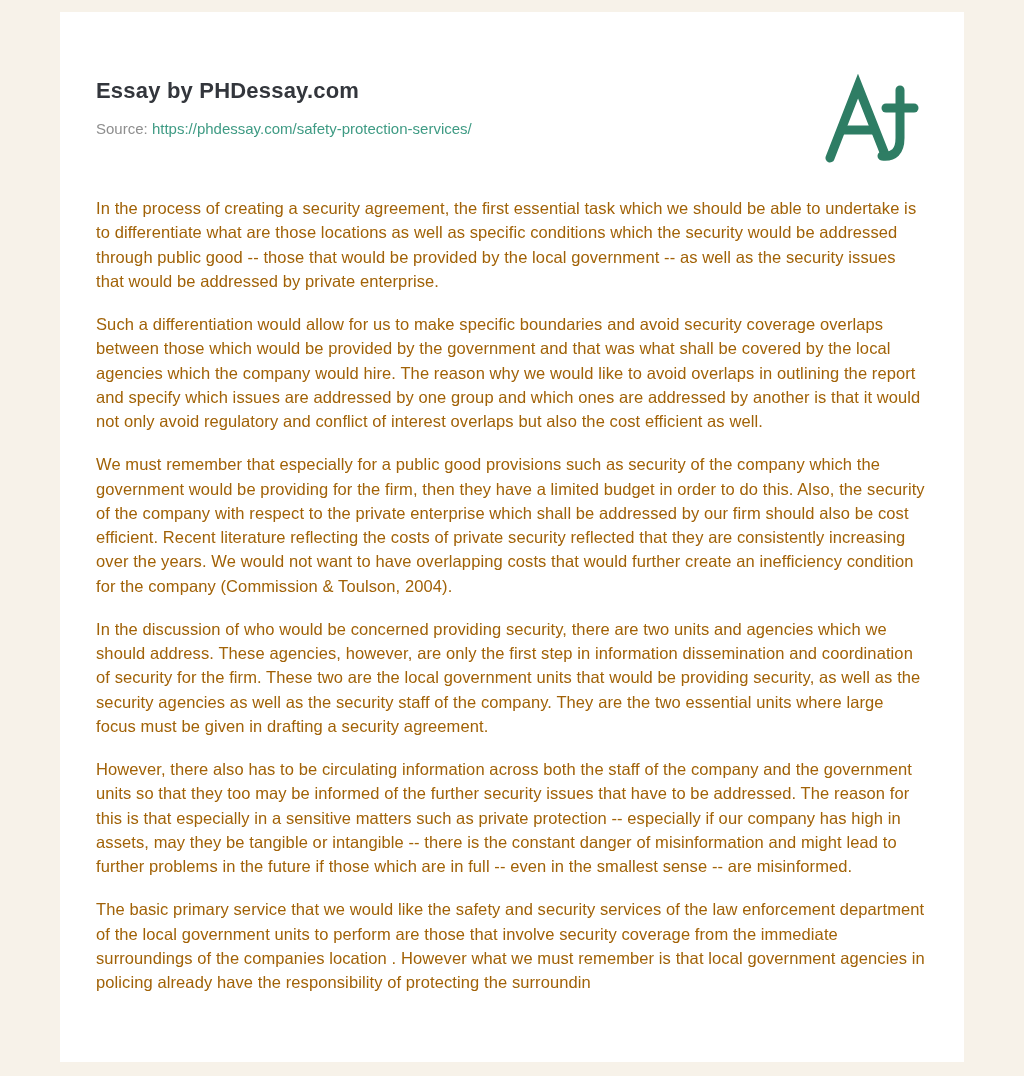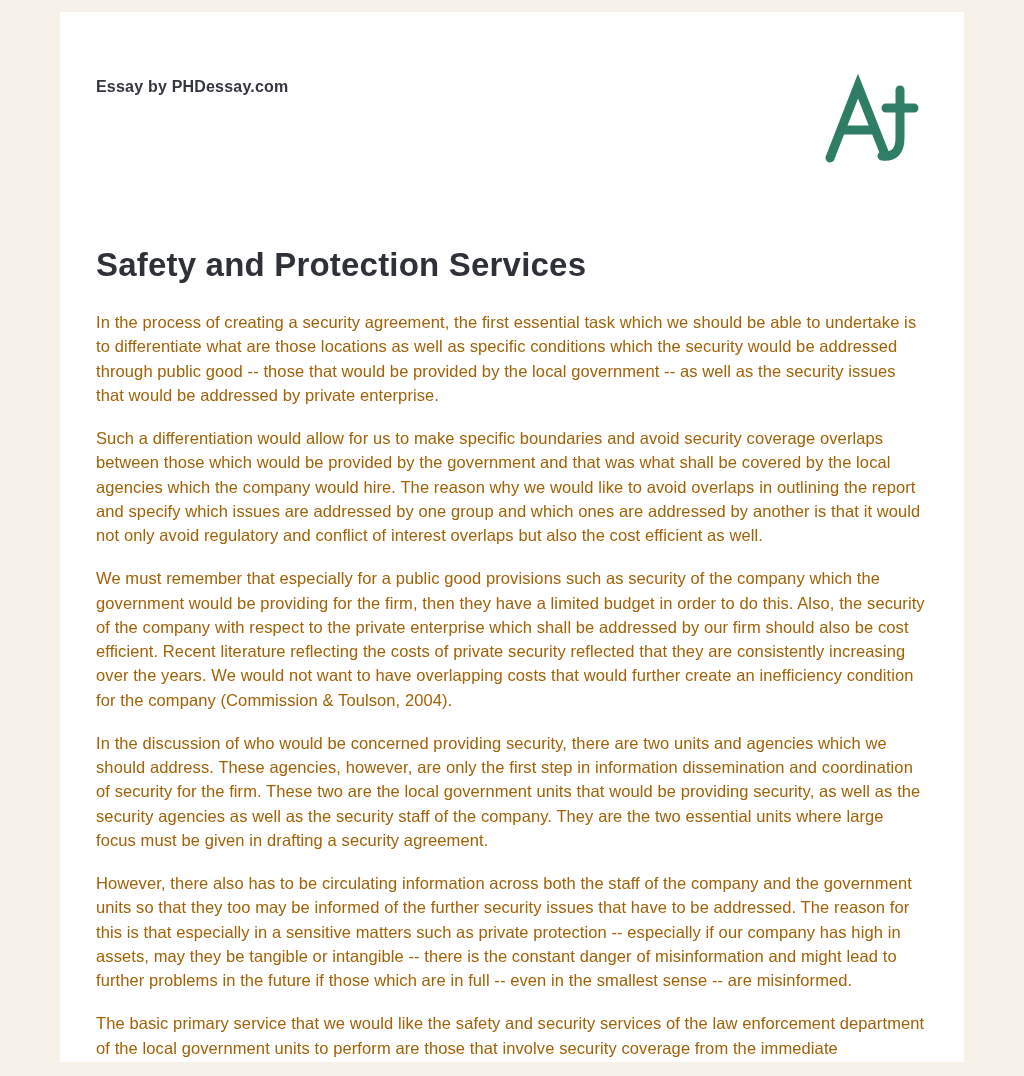--- a/index.html
+++ b/index.html
@@ -24,21 +24,21 @@
 
   .header-row {
     display: flex;
     justify-content: space-between;
     align-items: flex-start;
   }
 
   .header-left { }
 
   .essay-by {
-    font-size: 16px;
+    font-size: 22px;
     font-weight: bold;
     color: #33363c;
     letter-spacing: 0.2px;
   }
 
   .source-line {
     margin-top: 16px;
     font-size: 15px;
     color: #8e8e8e;
   }
@@ -74,35 +74,38 @@
   }
 </style>
 </head>
 <body>
 
 <div class="page-card">
 
   <div class="header-row">
     <div class="header-left">
       <div class="essay-by">Essay by PHDessay.com</div>
+      <div class="source-line">
+        <span>Source:</span>
+        <a href="#">https://phdessay.com/safety-protection-services/</a>
+      </div>
     </div>
 
     <div class="logo">
       <svg width="100" height="92" viewBox="0 0 100 92" fill="none">
 
         <path d="M10 84 L38 12 L64 78" stroke="#2e7d64" stroke-width="9" stroke-linecap="round" fill="none"></path>
         <path d="M22 56 L54 56" stroke="#2e7d64" stroke-width="9" stroke-linecap="round" fill="none"></path>
 
         <path d="M80 16 L80 64 Q80 84 62 82" stroke="#2e7d64" stroke-width="9" stroke-linecap="round" fill="none"></path>
         <path d="M66 34 L94 34" stroke="#2e7d64" stroke-width="9" stroke-linecap="round" fill="none"></path>
       </svg>
     </div>
   </div>
 
-  <h1 class="article-title">Safety and Protection Services</h1>
 
   <div class="article-body">
 
       <p>In the process of creating a security agreement, the first essential task which we should be able to undertake is to differentiate what are those locations as well as specific conditions which the security would be addressed through public good -- those that would be provided by the local government -- as well as the security issues that would be addressed by private enterprise.</p>
 
       <p>Such a differentiation would allow for us to make specific boundaries and avoid security coverage overlaps between those which would be provided by the government and that was what shall be covered by the local agencies which the company would hire. The reason why we would like to avoid overlaps in outlining the report and specify which issues are addressed by one group and which ones are addressed by another is that it would not only avoid regulatory and conflict of interest overlaps but also the cost efficient as well.</p>
 
       <p>We must remember that especially for a public good provisions such as security of the company which the government would be providing for the firm, then they have a limited budget in order to do this. Also, the security of the company with respect to the private enterprise which shall be addressed by our firm should also be cost efficient. Recent literature reflecting the costs of private security reflected that they are consistently increasing over the years. We would not want to have overlapping costs that would further create an inefficiency condition for the company (Commission &amp; Toulson, 2004).</p>
 
       <p>In the discussion of who would be concerned providing security, there are two units and agencies which we should address. These agencies, however, are only the first step in information dissemination and coordination of security for the firm. These two are the local government units that would be providing security, as well as the security agencies as well as the security staff of the company. They are the two essential units where large focus must be given in drafting a security agreement.</p>

